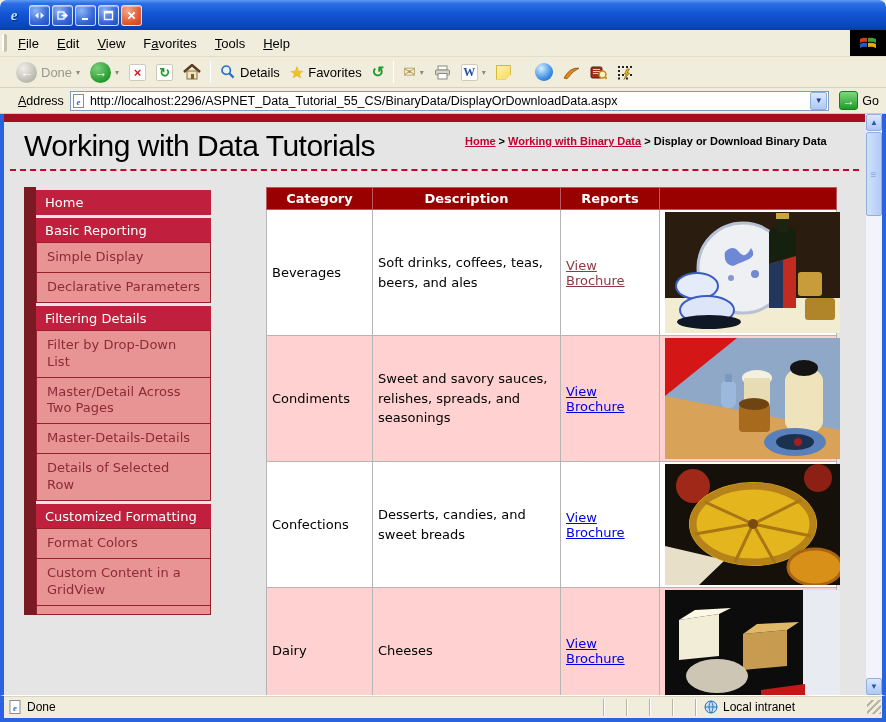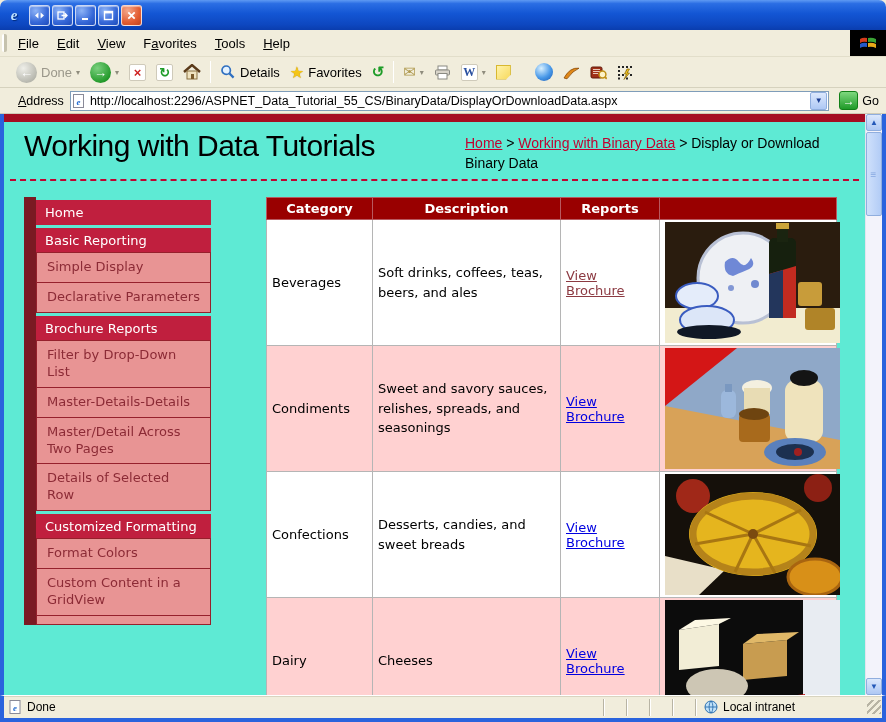--- a/index.html
+++ b/index.html
@@ -62,25 +62,25 @@
   .addr-field input{flex:1;border:0;outline:none;font:12.5px "Liberation Sans",sans-serif;padding:0;height:16px;}
   .ddl{width:17px;height:18px;border:1px solid #90aede;border-radius:2px;display:grid;place-items:center;
     background:linear-gradient(180deg,#dce8fc,#aec8f4);color:#1c3f94;font-size:8px;}
   .go-wrap{display:flex;align-items:center;gap:4px;padding:0 4px;}
   .go-btn{width:19px;height:19px;border-radius:3px;border:1px solid #128018;display:grid;place-items:center;
     background:linear-gradient(180deg,#7ed87e,#1f9a28);color:#fff;font-weight:bold;font-size:12px;}
 
   
   .frame{flex:0 0 581px;height:581px;display:flex;
     border-left:4px solid #2a63dd;border-right:4px solid #2a63dd;background:#fff;}
-  .page{flex:1;overflow:hidden;position:relative;background:#5eead4;}
+  .page{flex:1;overflow:hidden;position:relative;background:#e5e5e5;}
   .redstrip{height:8px;background:#a50d23;}
   .masthead{display:flex;justify-content:space-between;padding:7px 8px 4px 20px;}
   .site-title{font-size:30px;color:#000;letter-spacing:-0.5px;white-space:nowrap;}
-  .breadcrumb{width:392px;font-weight:normal;font-size:14px;line-height:1.4;padding-top:5px;
+  .breadcrumb{width:392px;font-weight:bold;font-size:11px;line-height:1.4;padding-top:5px;
     font-family:"Liberation Sans",sans-serif;color:#000;}
   .crumb-link{color:#c00330;text-decoration:underline;}
   .crumb-sep{color:#000;}
   .dashed{border-bottom:2px dashed #c00330;margin:2px 6px 0 6px;}
   .content{display:flex;padding-top:16px;}
 
   
   aside{width:187px;flex:0 0 187px;margin-left:20px;font-size:13px;font-family:"DejaVu Sans",sans-serif;}
   .nav0{position:relative;background:#c01f3e;color:#fff;padding:5px 9px;margin:3px 0 0 12px;cursor:pointer;}
   .nav0::before{content:"";position:absolute;left:-12px;top:-3px;width:12px;height:calc(100% + 3px);background:#7a1a23;}
@@ -300,24 +300,24 @@
         <div class="site-title">Working with Data Tutorials</div>
         <div class="breadcrumb"><a class="crumb-link" href="#">Home</a><span class="crumb-sep"> &gt; </span><a class="crumb-link" href="#">Working with Binary Data</a><span class="crumb-sep"> &gt; </span><span class="crumb-current">Display or Download Binary Data</span></div>
       </div>
       <div class="dashed"></div>
       <div class="content">
         <aside>
             <div class="nav0">Home</div>
             <div class="nav0">Basic Reporting</div>
             <div class="nav1">Simple Display</div>
             <div class="nav1">Declarative Parameters</div>
-            <div class="nav0">Brochure Reports</div>
+            <div class="nav0">Filtering Details</div>
             <div class="nav1">Filter by Drop-Down List</div>
+            <div class="nav1">Master/Detail Across Two Pages</div>
             <div class="nav1">Master-Details-Details</div>
-            <div class="nav1">Master/Detail Across Two Pages</div>
             <div class="nav1">Details of Selected Row</div>
             <div class="nav0">Customized Formatting</div>
             <div class="nav1">Format Colors</div>
             <div class="nav1">Custom Content in a GridView</div>
             <div class="nav1 partial"></div>
           </aside>
         <main>
           <table class="grid">
             <colgroup>
                 <col style="width:106px">

